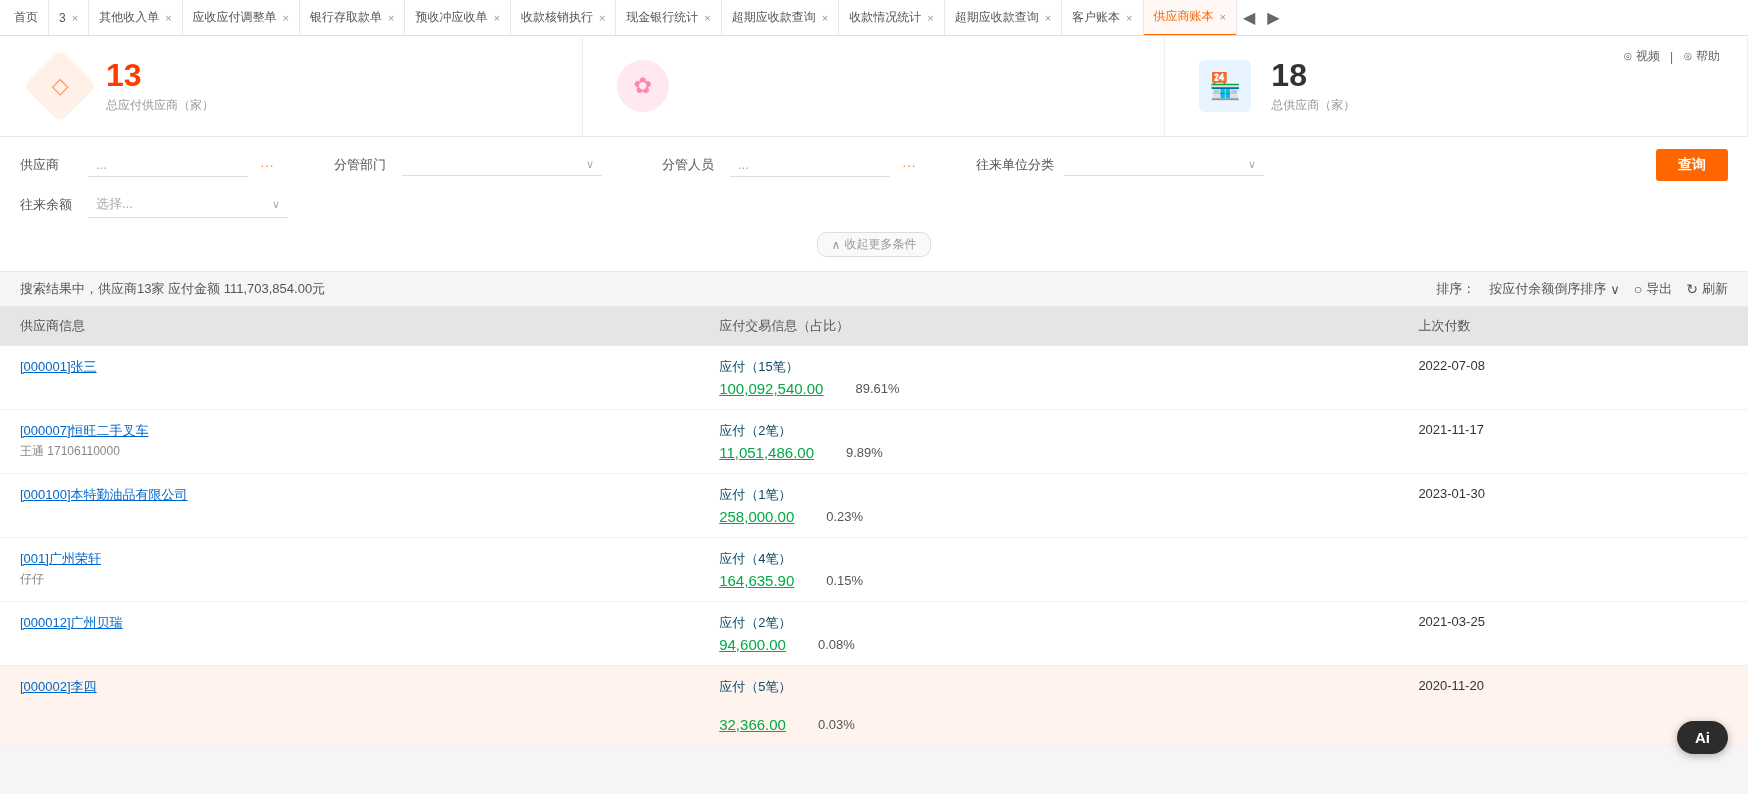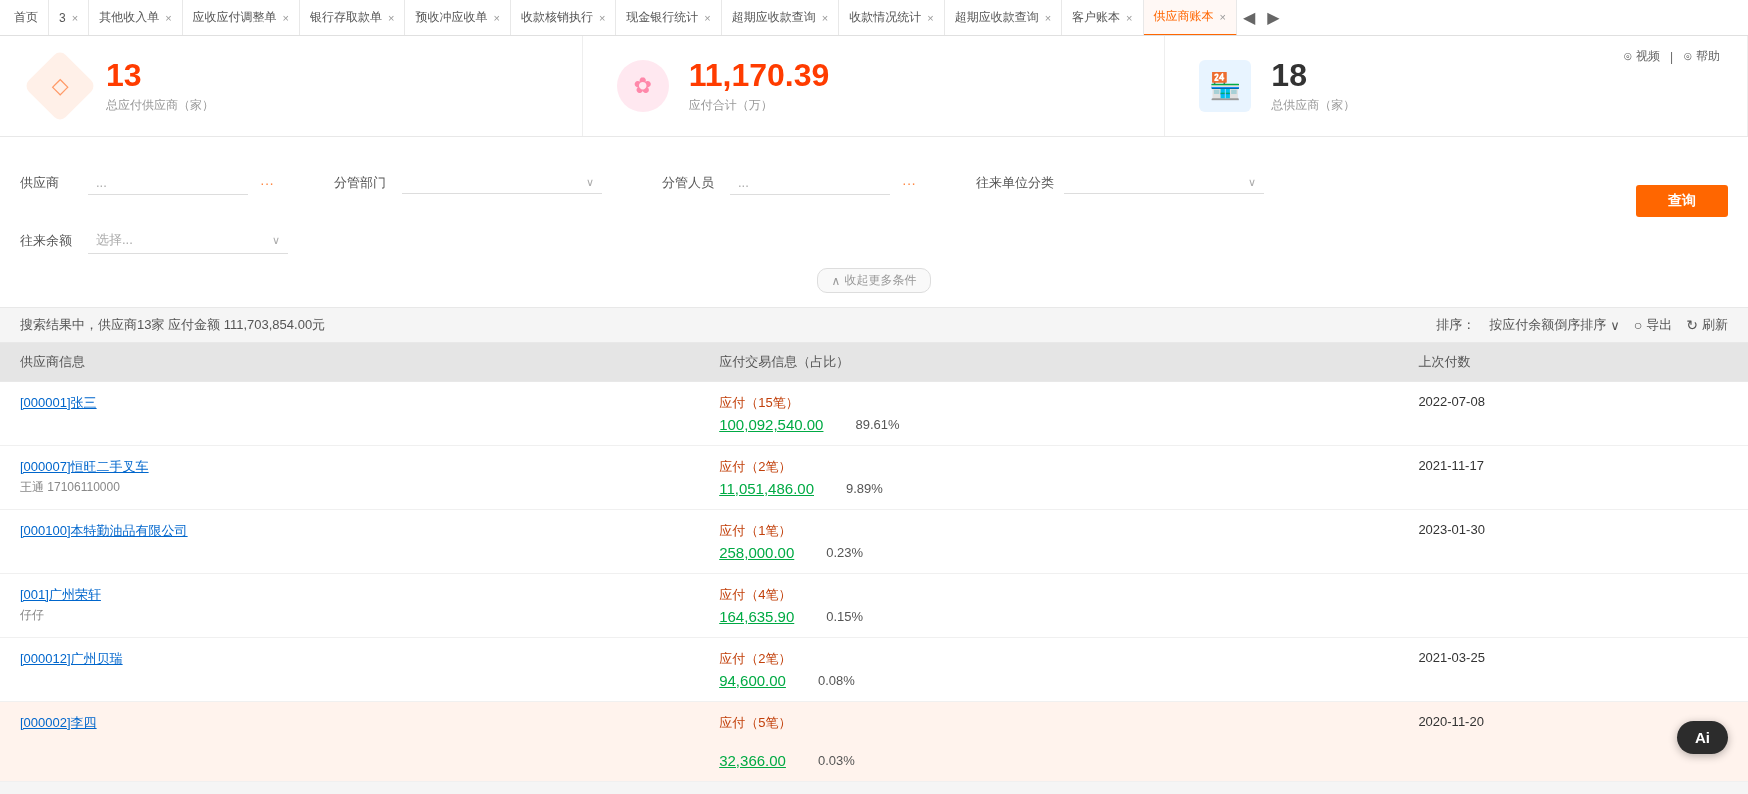--- a/index.html
+++ b/index.html
@@ -138,27 +138,26 @@
       width: 200px;
       cursor: pointer;
       position: relative;
     }
     .filter-select-text { flex: 1; font-size: 13px; color: #aaa; }
     .filter-chevron { color: #aaa; font-size: 11px; }
     .btn-query {
       background: #ff6600;
       color: #fff;
       border: none;
-      padding: 7px 32px;
+      padding: 7px 22px;
       border-radius: 3px;
       cursor: pointer;
       font-size: 14px;
       font-weight: bold;
       margin-left: auto;
-      margin-top: 36px;
     }
     .collapse-bar {
       text-align: center;
       padding: 4px 0 2px;
     }
     .collapse-btn {
       display: inline-flex;
       align-items: center;
       gap: 4px;
       color: #999;
@@ -246,21 +245,21 @@
       font-size: 12px;
       color: #888;
       margin-top: 3px;
     }
     .amount-green {
       color: #00aa44;
       font-size: 15px;
       text-decoration: underline;
       cursor: pointer;
     }
-    .tx-info-label { font-size: 13px; color: #c2410c; }
+    .tx-info-label { font-size: 13px; color: #0c4a6e; }
     .tx-info-row { display: flex; flex-direction: column; gap: 4px; }
     .tx-percent { font-size: 13px; color: #555; padding-left: 16px; }
 
     
     .icon-diamond {
       width: 52px; height: 52px;
       background: #fff0e8;
       transform: rotate(45deg);
       border-radius: 8px;
       display: flex; align-items: center; justify-content: center;
@@ -358,24 +357,20 @@
       <span class="card-number">13</span>
       <span class="card-label">总应付供应商（家）</span>
     </div>
   </div>
 
   <div class="summary-card">
     <div class="card-icon">
       <div class="icon-grain">
         <span class="icon-grain-inner">✿</span>
       </div>
-    </div>
-    <div class="card-info">
-      <span class="card-number">11,170.39</span>
-      <span class="card-label">应付合计（万）</span>
     </div>
   </div>
 
   <div class="summary-card">
     <div class="card-icon">
       <div class="icon-store">
         <span class="icon-store-inner">🏪</span>
       </div>
     </div>
     <div class="card-info">

